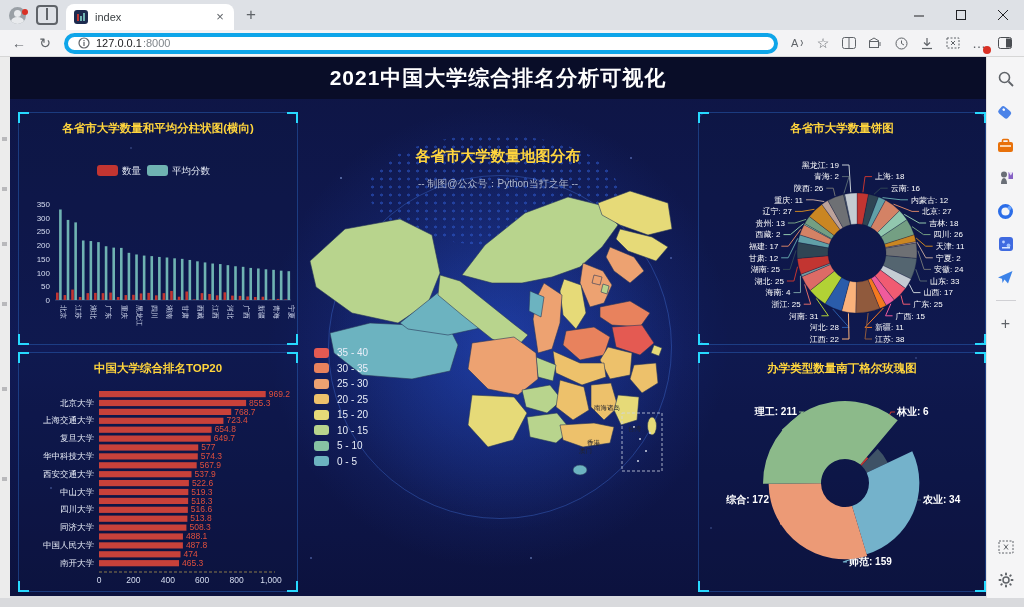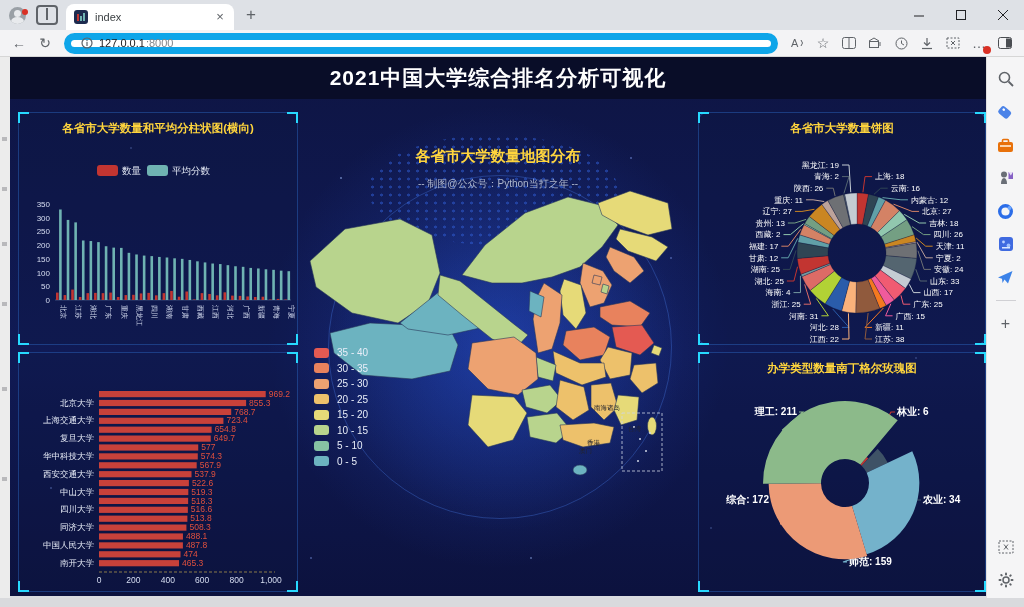--- a/index.html
+++ b/index.html
@@ -22,21 +22,21 @@
   .favicon i.f3{ left:9px; height:8px;}
   .tab-title { flex:1; font-size:11px; color:#3c4043; margin-left:7px; white-space:nowrap; overflow:hidden; }
   .tab-close { width:16px; height:16px; border-radius:50%; color:#5f6368; font-size:13px; line-height:15px; text-align:center; }
   .newtab-btn { width:26px; height:26px; color:#5f6368; font-size:17px; line-height:25px; text-align:center; margin-left:4px; }
   .win-controls { position:absolute; right:0; top:0; height:30px; display:flex; }
   .win-btn { width:42px; height:30px; display:flex; align-items:center; justify-content:center; color:#202124; font-size:12px; }
   .win-btn svg { display:block; }
   
   .toolbar { height:27px; background:#f3f3f5; display:flex; align-items:center; padding:0 8px; gap:4px; border-bottom:1px solid #d6d6d6; }
   .tb-ico { width:22px; height:22px; display:flex; align-items:center; justify-content:center; color:#5f6368; font-size:14px; flex:none; position:relative;}
-  .addressbar { flex:1; height:21px; background:#fff; border:7px solid #0ea5e9; border-radius:11px; display:flex; align-items:center; padding:0 10px; gap:6px; margin:0 4px; }
+  .addressbar { flex:1; height:21px; background:#fff; border:4px solid #0ea5e9; border-radius:11px; display:flex; align-items:center; padding:0 10px; gap:6px; margin:0 4px; }
   .addr-text { font-size:11px; color:#202124; }
   .addr-port { color:#80868b; }
   .badge { position:absolute; right:-1px; bottom:0; width:8px; height:8px; background:#d93025; border-radius:50%; }
 
   
   .content { display:flex; height:541px; }
   .left-sliver { width:10px; background:#ececec; position:relative; }
   .left-sliver i { position:absolute; left:2px; width:5px; height:4px; background:#b9b9bc; }
 
   .dashboard { position:relative; width:976px; height:539px; overflow:hidden;
@@ -306,20 +306,21 @@
           <rect x="268.48709677419356" y="136.2" width="2.6" height="28.8" fill="#6fb3b2"></rect>
           <text x="270.18709677419355" y="170" font-size="7" fill="#d7def2" text-anchor="start" transform="rotate(90 270.18709677419355 170)">宁夏</text>
         </svg>
     </div>
 
     <div class="panel" style="left:8px; top:295px; width:280px; height:240px;">
       <b class="c tl"></b>
         <b class="c tr"></b>
         <b class="c bl"></b>
         <b class="c br"></b>
+      <div class="ptitle">中国大学综合排名TOP20</div>
       <svg id="c2" width="278" height="215" style="position:absolute;left:0;top:24px;">
           <rect x="80" y="14" width="166.7024" height="6.2" fill="#c8413a"></rect>
           <text x="249.7024" y="19.7" font-size="8.5" fill="#e0503e" text-anchor="start">969.2</text>
           <rect x="80" y="22.9" width="147.11159999999998" height="6.2" fill="#c8413a"></rect>
           <text x="230.11159999999998" y="28.599999999999998" font-size="8.5" fill="#e0503e" text-anchor="start">855.3</text>
           <text x="75" y="28.599999999999998" font-size="8.5" fill="#e8edf8" text-anchor="end">北京大学</text>
           <rect x="80" y="31.8" width="132.21640000000002" height="6.2" fill="#c8413a"></rect>
           <text x="215.21640000000002" y="37.5" font-size="8.5" fill="#e0503e" text-anchor="start">768.7</text>
           <rect x="80" y="40.7" width="124.42479999999999" height="6.2" fill="#c8413a"></rect>
           <text x="207.4248" y="46.400000000000006" font-size="8.5" fill="#e0503e" text-anchor="start">723.4</text>

